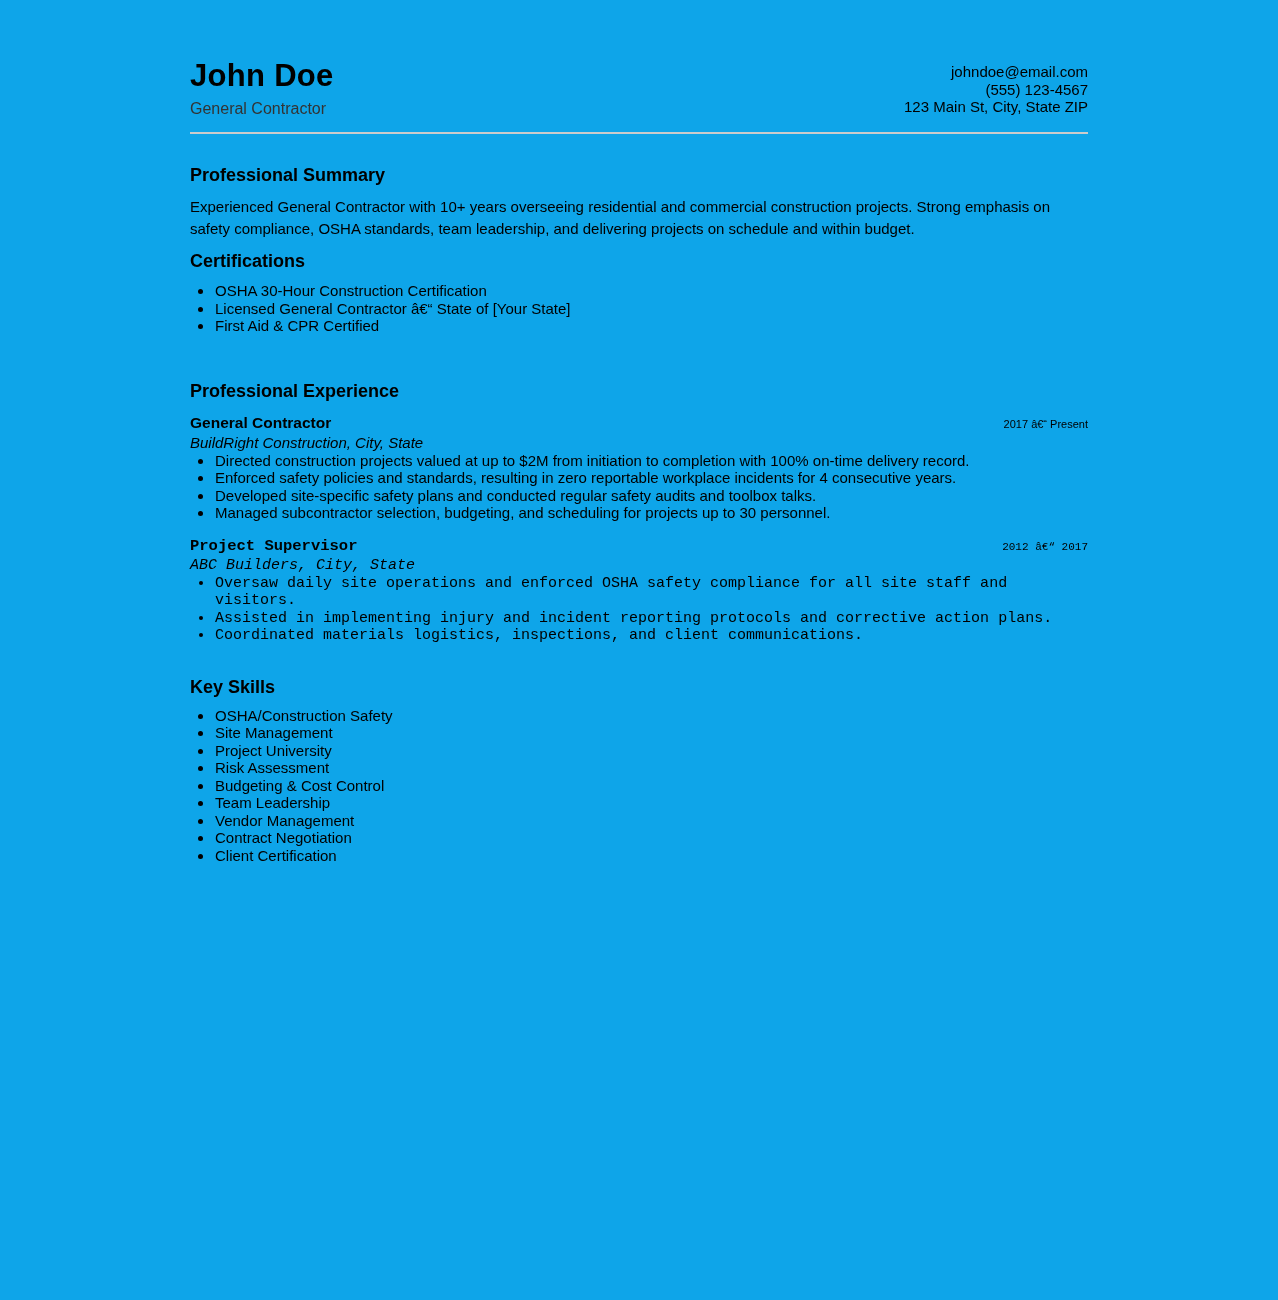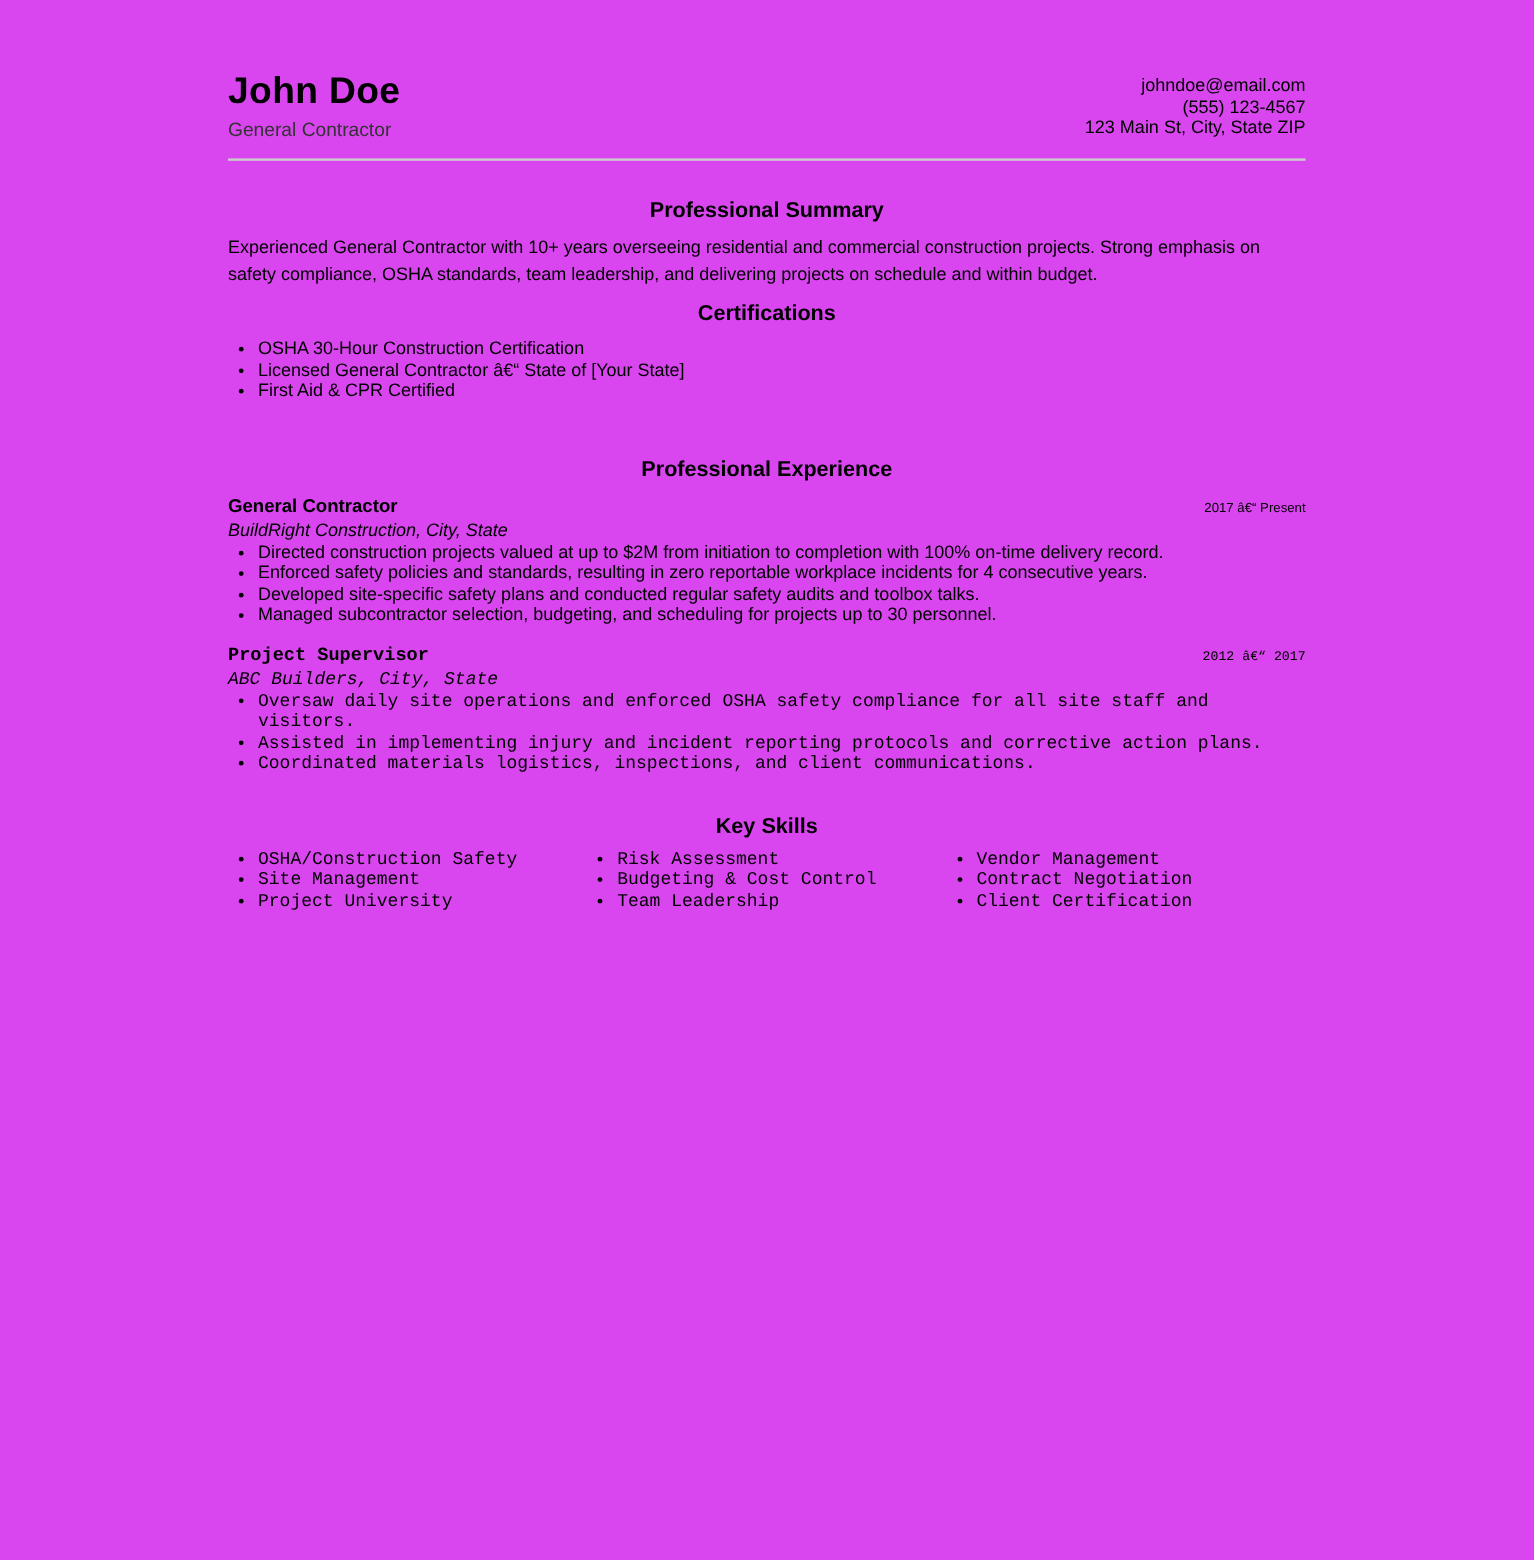--- a/index.html
+++ b/index.html
@@ -1,20 +1,20 @@
 <!DOCTYPE html>
 <html><head>
 <meta charset="utf-8">
 <style>
   html, body { margin: 0; padding: 0; background: #ffffff; }
   .page {
     position: relative;
     width: 1278px;
     height: 1300px;
-    background: #d946ef;
+    background: #0ea5e9;
     font-family: "Liberation Sans", sans-serif;
     color: #000000;
     overflow: hidden;
   }
   .content { padding: 58px 190px 0 190px; }
 
   
   .header { display: flex; justify-content: space-between; align-items: flex-start; }
   .person-name {
     margin: 0;
@@ -32,21 +32,20 @@
   }
   .divider { margin-top: 14px; border-top: 2px solid #cccccc; }
 
   
   section h2 {
     margin: 0;
     font-size: 18px;
     line-height: 21px;
     font-weight: bold;
     color: #000000;
-    text-align: center;
   }
   .sec-summary { margin-top: 31px; }
   .summary-text { margin: 10px 0 0 0; font-size: 15px; line-height: 22px; }
 
   .sec-certs { margin-top: 11px; }
   ul.bullets {
     margin: 10px 0 0 0;
     padding-left: 24px;
     font-size: 15px;
     line-height: 17.5px;
@@ -63,23 +62,22 @@
     line-height: 19px;
   }
   .job-title { font-weight: bold; font-size: 15.5px; }
   .job-dates { font-size: 11px; font-weight: normal; }
   .company { font-style: italic; font-size: 15px; line-height: 18px; }
   .job ul.bullets { margin-top: 0; }
 
   .sec-skills { margin-top: 32px; }
   .skills-grid {
     display: grid;
-    grid-template-columns: 1fr 1fr 1fr;
+    grid-template-columns: 1fr;
     margin-top: 9px;
-    font-family: Liberation Mono, monospace;
   }
   .skills-grid ul.bullets { margin-top: 0; }
 
   .sec-edu { margin-top: 31px; }
   .degree { margin-top: 10px; font-weight: bold; font-size: 15.5px; line-height: 19px; }
   .school { font-style: italic; font-size: 15px; line-height: 18px; }
   .edu-year { text-align: right; font-size: 15px; line-height: 18px; }
 </style>
 </head>
 <body>

